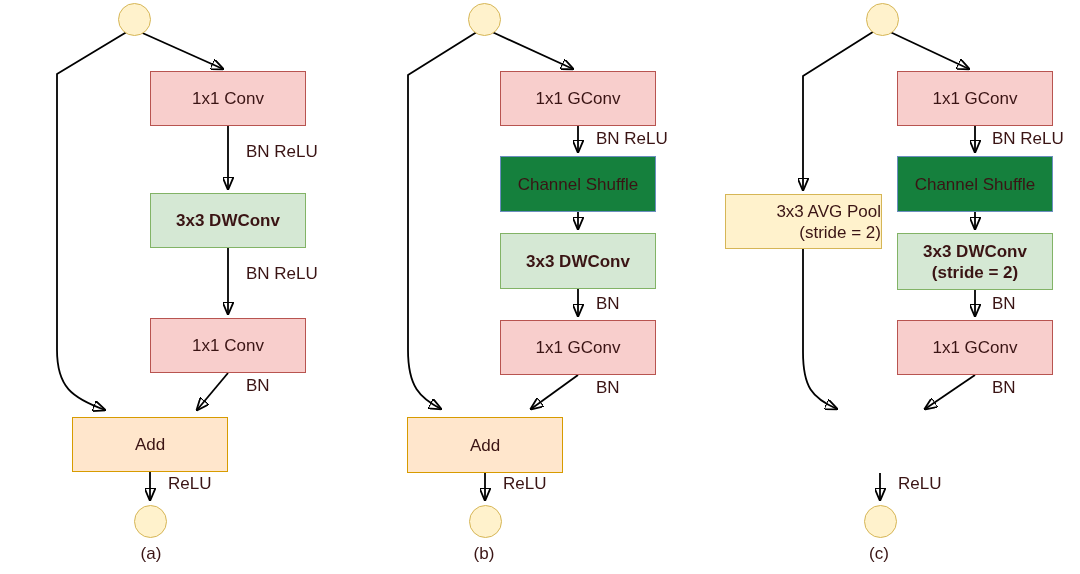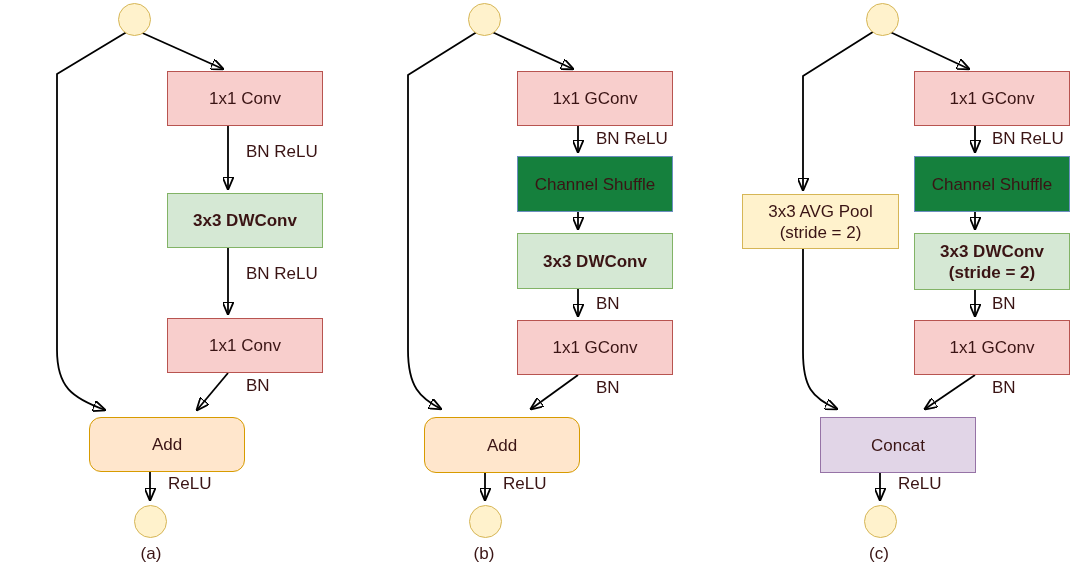--- a/index.html
+++ b/index.html
@@ -18,26 +18,25 @@
     position: absolute;
     box-sizing: border-box;
     display: flex;
     flex-direction: column;
     align-items: center;
     justify-content: center;
     text-align: center;
     font-size: 17px;
     line-height: 21px;
     border: 1.5px solid;
-    margin-left: 17px;
   }
   .red    { background: #f8cecc; border-color: #b85450; }
   .green  { background: #d5e8d4; border-color: #82b366; font-weight: bold; }
   .blue   { background: #15803d; border-color: #6c8ebf; }
-  .orange { background: #ffe6cc; border-color: #d79b00; border-radius: 12px; }
+  .orange { background: #ffe6cc; border-color: #d79b00; }
   .yellow { background: #fff2cc; border-color: #d6b656; }
   .purple { background: #e1d5e7; border-color: #9673a6; }
   .io-circle {
     position: absolute;
     box-sizing: border-box;
     width: 33px; height: 33px;
     border-radius: 50%;
     background: #fff2cc;
     border: 1.5px solid #d6b656;
   }
@@ -130,21 +129,21 @@
   <div class="node orange" style="left:407px; top:417px; width:156px; height:56px;">
     <span>Add</span>
   </div>
   <div class="elabel" style="left:503px; top:474px;">ReLU</div>
 
   <div class="io-circle" style="left:469px; top:505px;"></div>
   <div class="caption" style="left:461px; top:544px;">(b)</div>
 
   <div class="io-circle" style="left:866px; top:3px;"></div>
 
-  <div class="node yellow" style="left:725px; top:194px; width:157px; height:55px;">
+  <div class="node yellow" style="left:725px; top:194px; width:157px; height:55px;align-items:flex-end;">
     <span>3x3 AVG Pool</span>
     <span>(stride = 2)</span>
   </div>
 
   <div class="node red" style="left:897px; top:71px; width:156px; height:55px;">
     <span>1x1 GConv</span>
   </div>
   <div class="elabel" style="left:992px; top:129px;">BN ReLU</div>
 
   <div class="node blue" style="left:897px; top:156px; width:156px; height:56px;">
@@ -155,21 +154,18 @@
     <span>3x3 DWConv</span>
     <span>(stride = 2)</span>
   </div>
   <div class="elabel" style="left:992px; top:294px;">BN</div>
 
   <div class="node red" style="left:897px; top:320px; width:156px; height:55px;">
     <span>1x1 GConv</span>
   </div>
   <div class="elabel" style="left:992px; top:378px;">BN</div>
 
-  <div class="node purple" style="left:803px; top:417px; width:156px; height:56px;">
-    <span>Concat</span>
-  </div>
   <div class="elabel" style="left:898px; top:474px;">ReLU</div>
 
   <div class="io-circle" style="left:864px; top:505px;"></div>
   <div class="caption" style="left:856px; top:544px;">(c)</div>
 
 </div>
 
 </body></html>

